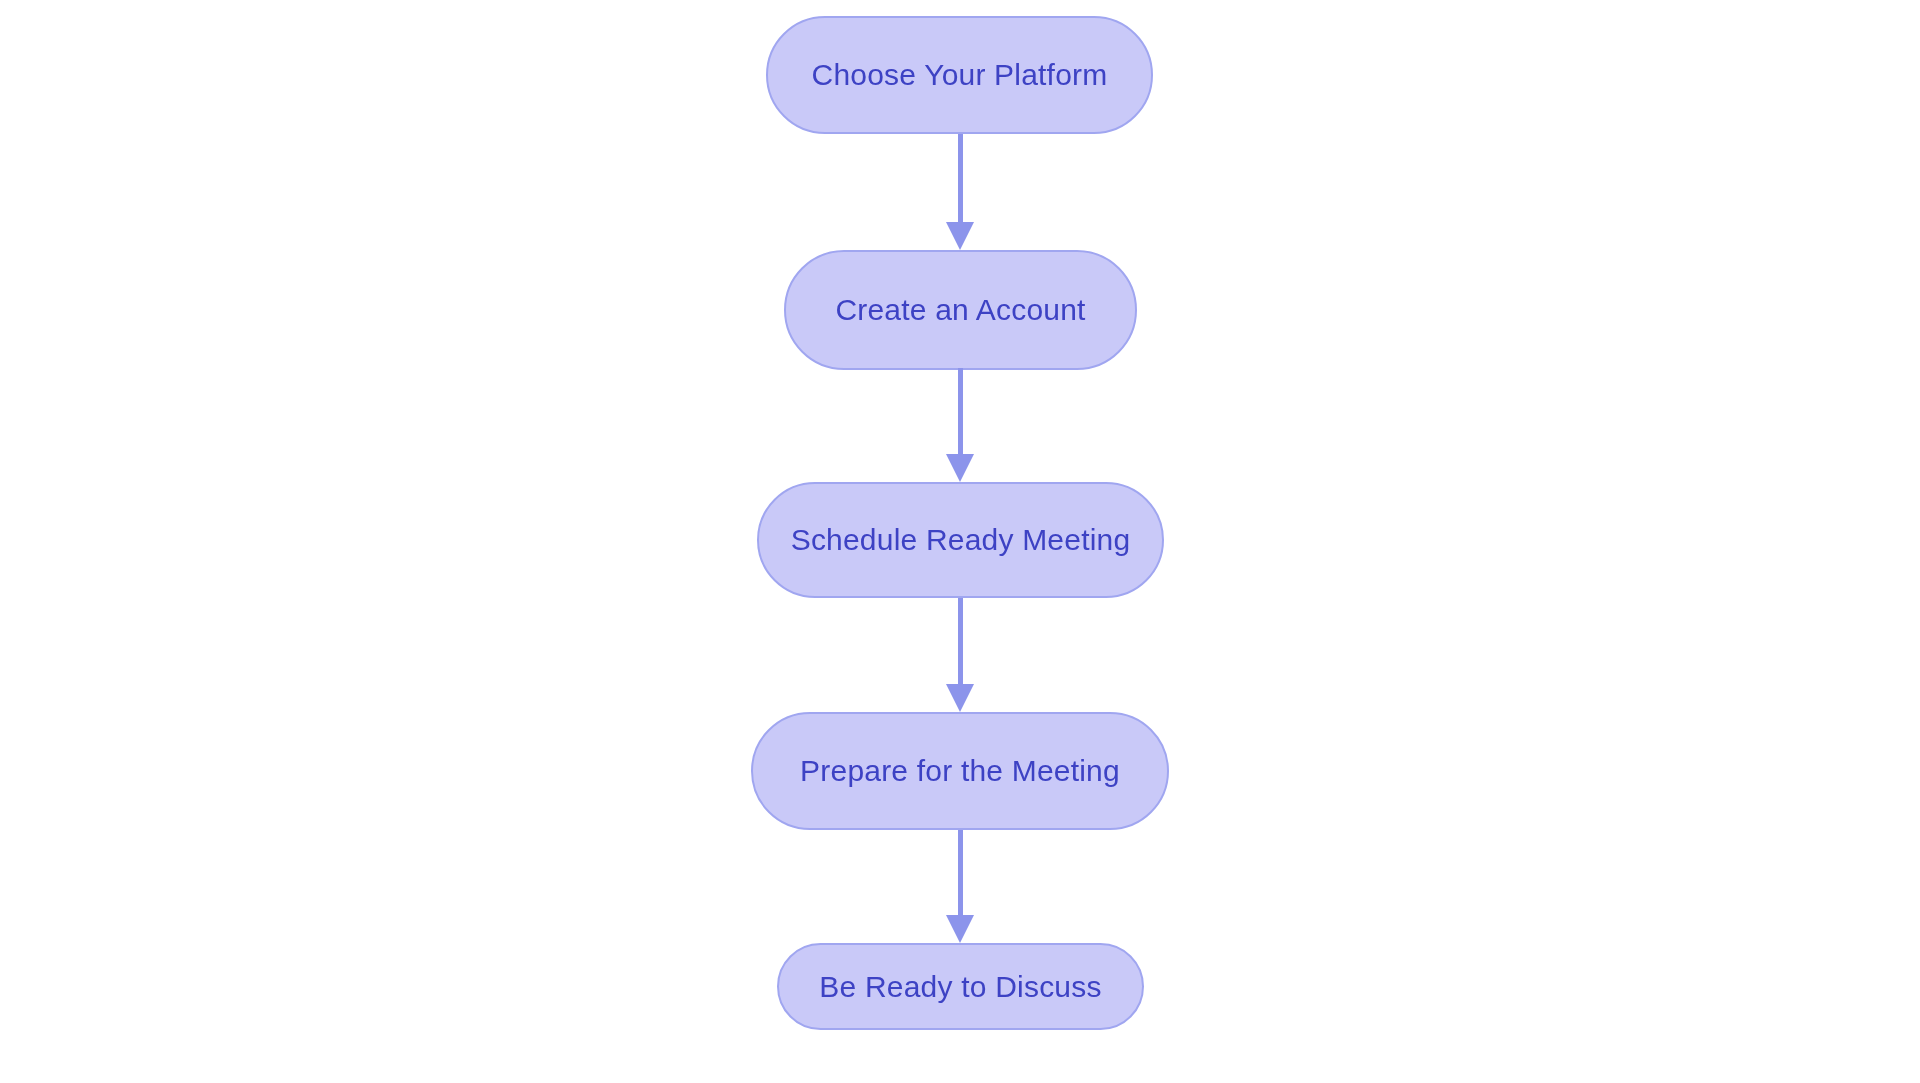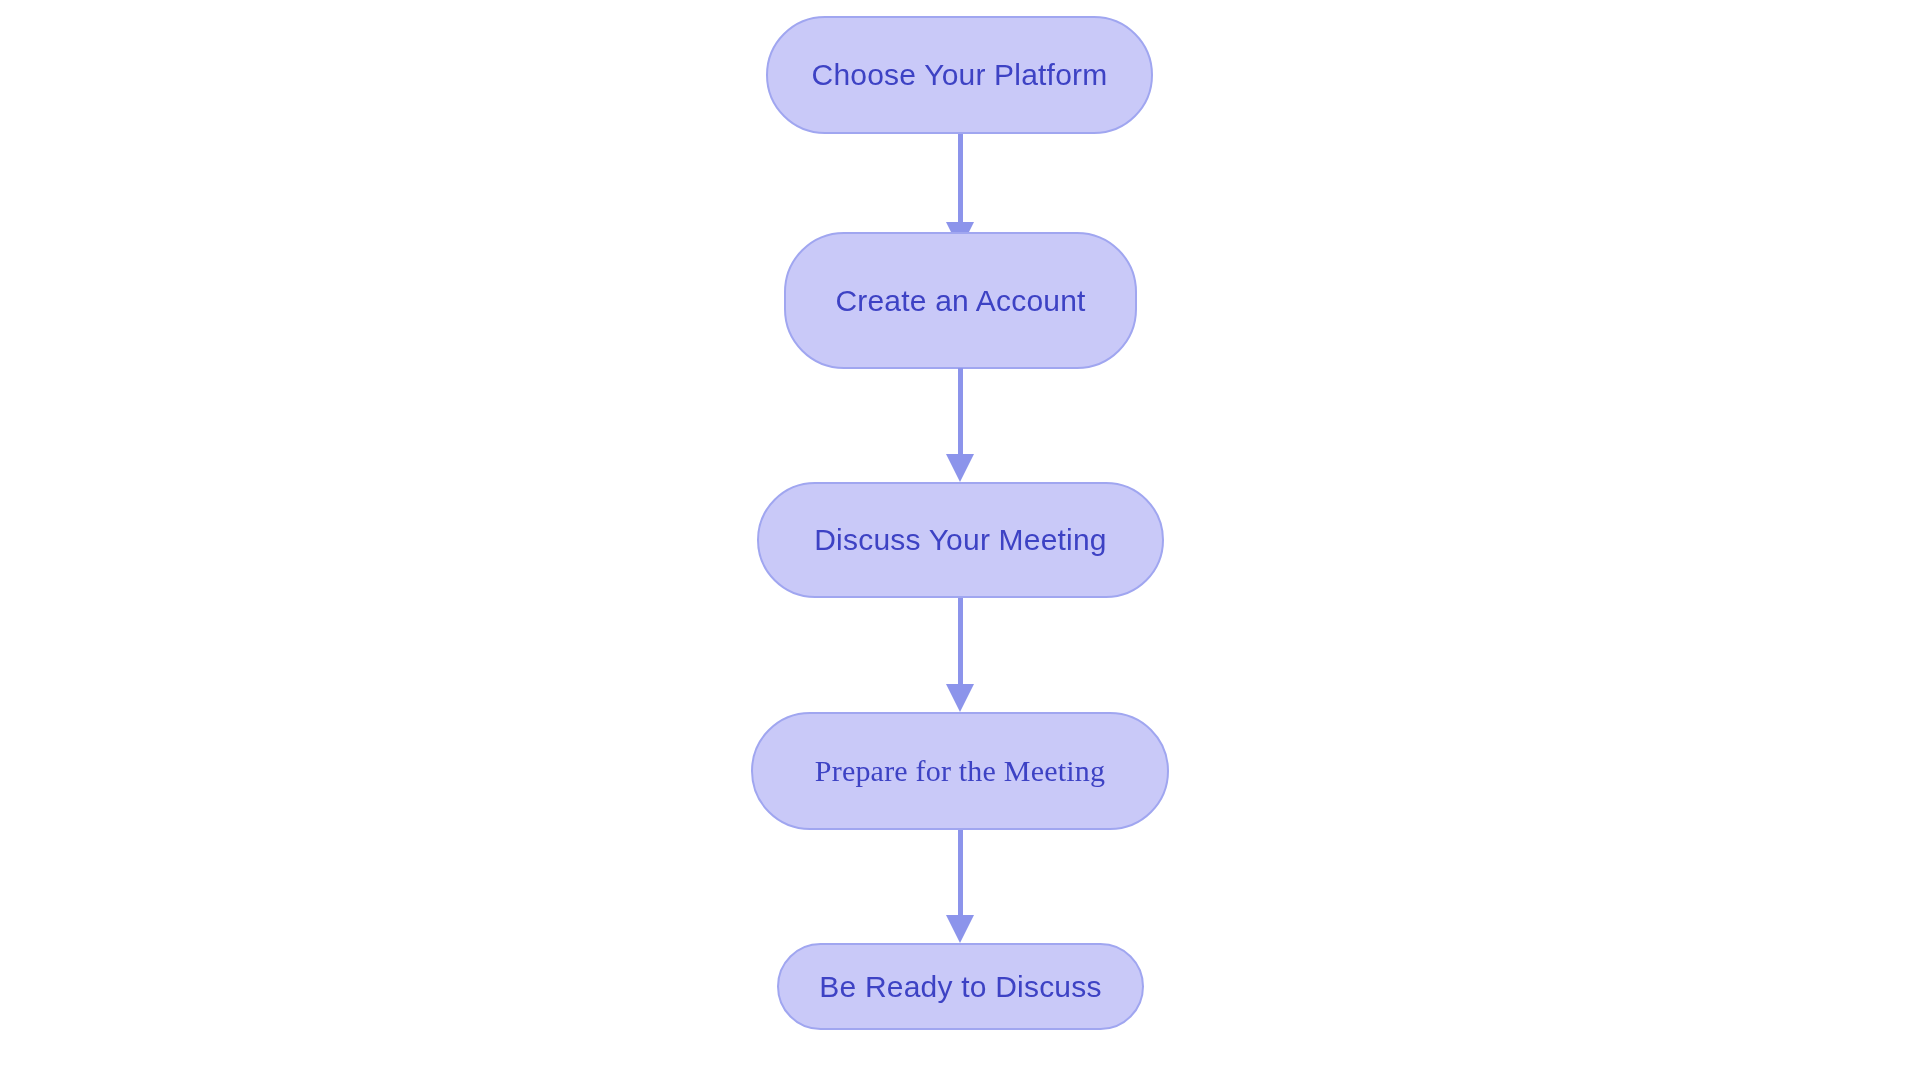--- a/index.html
+++ b/index.html
@@ -31,23 +31,23 @@
     background: var(--node-fill);
     border: 2px solid var(--node-border);
     border-radius: 60px;
     color: var(--node-text);
     font-size: 30px;
     letter-spacing: 0.2px;
     text-align: center;
   }
   .node .label { pointer-events: none; }
   .n1 { left: 766px; top: 16px;  width: 387px; height: 118px; }
-  .n2 { left: 784px; top: 232px; width: 353px; height: 137px; }
+  .n2 { left: 784px; top: 250px; width: 353px; height: 120px; }
   .n3 { left: 757px; top: 482px; width: 407px; height: 116px; }
-  .n4 { left: 751px; top: 712px; width: 418px; height: 118px; font-family: Liberation Serif, serif; }
+  .n4 { left: 751px; top: 712px; width: 418px; height: 118px; }
   .n5 { left: 777px; top: 943px; width: 367px; height: 87px; }
 
   .arrow {
     position: absolute;
     left: 960px;
     transform: translateX(-50%);
     display: flex;
     flex-direction: column;
     align-items: center;
   }
@@ -81,21 +81,21 @@
   <div class="node n2">
     <span class="label">Create an Account</span>
   </div>
 
   <div class="arrow a2">
     <div class="shaft"></div>
     <div class="head"></div>
   </div>
 
   <div class="node n3">
-    <span class="label">Discuss Your Meeting</span>
+    <span class="label">Schedule Ready Meeting</span>
   </div>
 
   <div class="arrow a3">
     <div class="shaft"></div>
     <div class="head"></div>
   </div>
 
   <div class="node n4">
     <span class="label">Prepare for the Meeting</span>
   </div>

